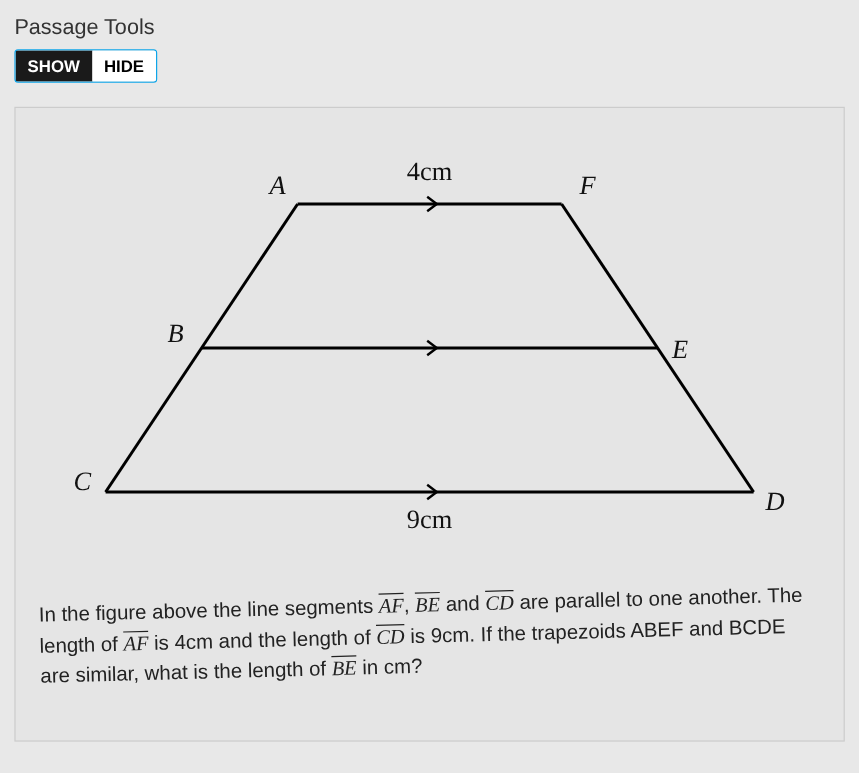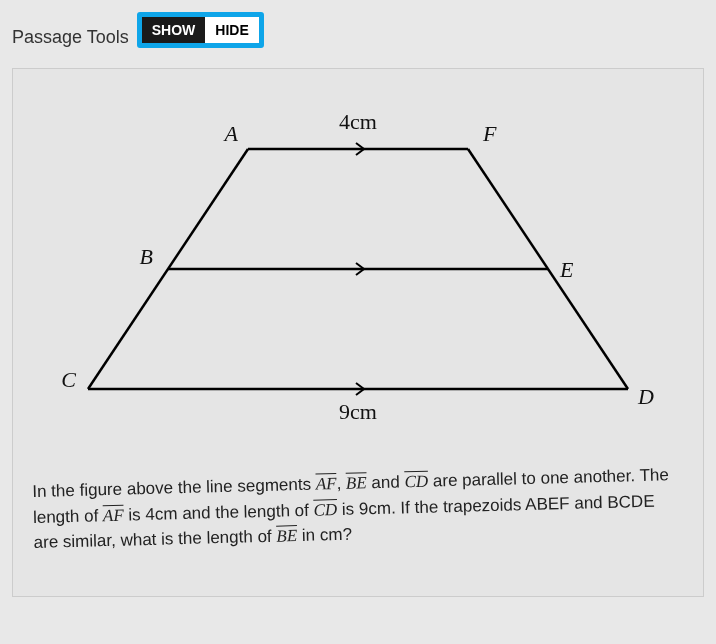--- a/index.html
+++ b/index.html
@@ -6,32 +6,33 @@
     body {
       width: 716px;
       height: 644px;
       background: #e8e8e8;
       font-family: Georgia, 'Times New Roman', serif;
       color: #2a2a2a;
       padding: 12px;
     }
     .header {
       display: flex;
-      align-items: flex-end;
+      align-items: flex-start;
       gap: 8px;
       margin-bottom: 20px;
+      flex-direction: column;
     }
     .header-label {
       font-size: 18px;
       color: #333;
       font-family: Arial, sans-serif;
     }
     .toggle {
       display: flex;
-      border: 5px solid #0ea5e9;
+      border: 1px solid #0ea5e9;
       border-radius: 3px;
       overflow: hidden;
       font-family: Arial, sans-serif;
     }
     .toggle-btn {
       padding: 5px 10px;
       font-size: 14px;
       font-weight: bold;
       border: none;
       cursor: pointer;

